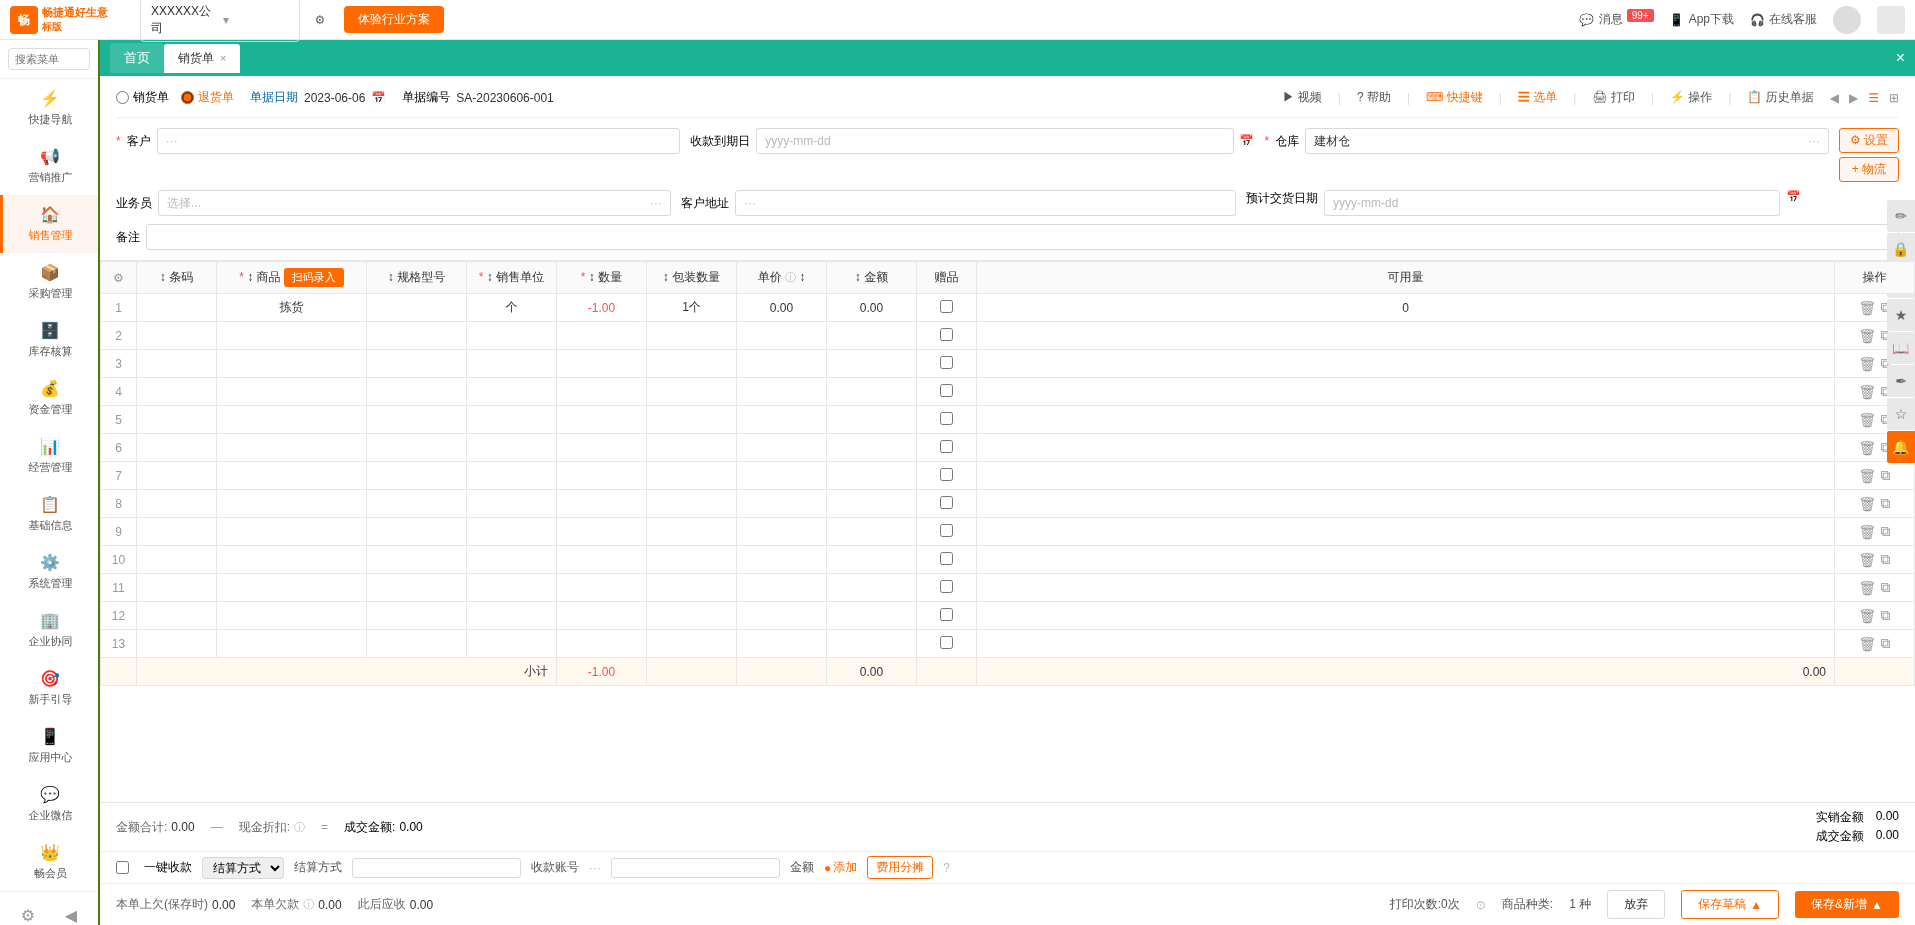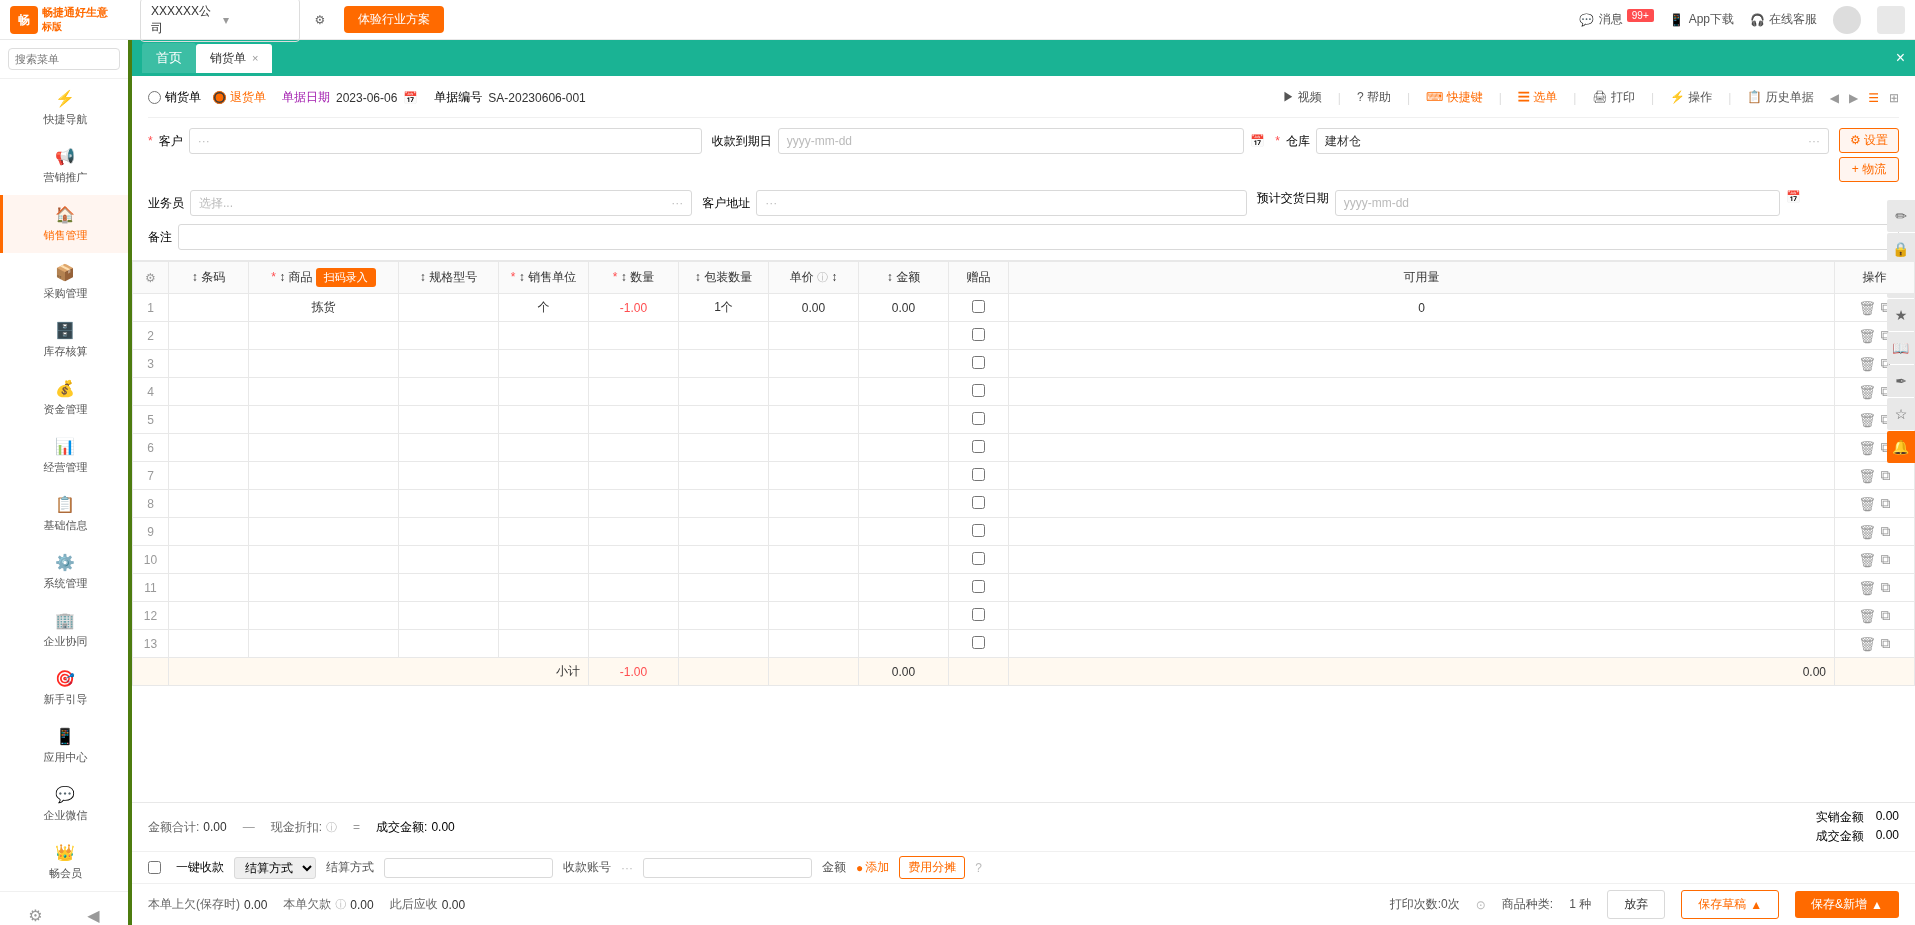--- a/index.html
+++ b/index.html
@@ -16,21 +16,21 @@
     .trial-btn { background: #ff6a00; color: #fff; border: none; border-radius: 4px; padding: 5px 14px; cursor: pointer; font-size: 12px; margin-left: 10px; }
     .top-bar-right { margin-left: auto; display: flex; align-items: center; gap: 16px; }
     .top-bar-right-item { display: flex; align-items: center; gap: 4px; cursor: pointer; color: #555; }
     .badge { background: #ff4d4f; color: #fff; border-radius: 2px; padding: 1px 5px; font-size: 10px; position: relative; top: -4px; }
     .avatar { width: 28px; height: 28px; background: #ddd; border-radius: 50%; }
 
     
     .main-layout { display: flex; height: calc(925px - 40px); }
 
     
-    .sidebar { width: 132px; background: #fff; border-right: 4px solid #4d7c0f; display: flex; flex-direction: column; overflow-y: auto; }
+    .sidebar { width: 100px; background: #fff; border-right: 2px solid #4d7c0f; display: flex; flex-direction: column; overflow-y: auto; }
     .sidebar-item { display: flex; flex-direction: column; align-items: center; padding: 10px 6px; cursor: pointer; color: #555; gap: 4px; border-left: 3px solid transparent; }
     .sidebar-item.active { color: #ff6a00; background: #fff5f0; border-left-color: #ff6a00; }
     .sidebar-item .icon { font-size: 16px; }
     .sidebar-item .label { font-size: 11px; text-align: center; }
     .sidebar-search { padding: 8px; border-bottom: 1px solid #f0f0f0; }
     .sidebar-search input { width: 100%; border: 1px solid #ddd; border-radius: 4px; padding: 4px 6px; font-size: 11px; }
     .sidebar-bottom { margin-top: auto; border-top: 1px solid #f0f0f0; display: flex; align-items: center; justify-content: space-around; padding: 6px; }
 
     
     .content { flex: 1; display: flex; flex-direction: column; overflow: hidden; }
@@ -43,21 +43,21 @@
     .tab-close { color: #999; cursor: pointer; font-size: 11px; }
     .tab-close-right { margin-left: auto; color: #fff; cursor: pointer; font-size: 16px; }
 
     
     .form-area { background: #fff; padding: 10px 16px; border-bottom: 1px solid #e8e8e8; }
     .form-top-bar { display: flex; align-items: center; gap: 16px; margin-bottom: 10px; padding-bottom: 8px; border-bottom: 1px solid #f0f0f0; }
     .radio-group { display: flex; gap: 12px; align-items: center; }
     .radio-item { display: flex; align-items: center; gap: 4px; cursor: pointer; }
     .radio-item input { accent-color: #ff6a00; }
     .date-field { display: flex; align-items: center; gap: 6px; }
-    .date-label { color: #a21caf; }
+    .date-label { color: #0369a1; }
     .date-value { color: #333; font-weight: 500; }
     .doc-number { display: flex; align-items: center; gap: 6px; }
     .form-input { border: 1px solid #d9d9d9; border-radius: 3px; padding: 3px 8px; flex: 1; min-width: 120px; color: #333; background: #fff; cursor: pointer; display: flex; align-items: center; justify-content: space-between; min-height: 26px; }
     .form-input .dots { color: #bbb; }
     .form-input.date-input { color: #bbb; }
     .btn-settings { background: #fff5f0; border: 1px solid #ff6a00; color: #ff6a00; border-radius: 3px; padding: 3px 10px; cursor: pointer; font-size: 12px; }
     .btn-logistics { background: #fff5f0; border: 1px solid #ff6a00; color: #ff6a00; border-radius: 3px; padding: 3px 10px; cursor: pointer; font-size: 12px; }
     .toolbar-item { display: flex; align-items: center; gap: 3px; color: #555; cursor: pointer; padding: 3px 6px; font-size: 12px; }
     .toolbar-item.active { color: #ff6a00; }
     .toolbar-sep { color: #ddd; }

